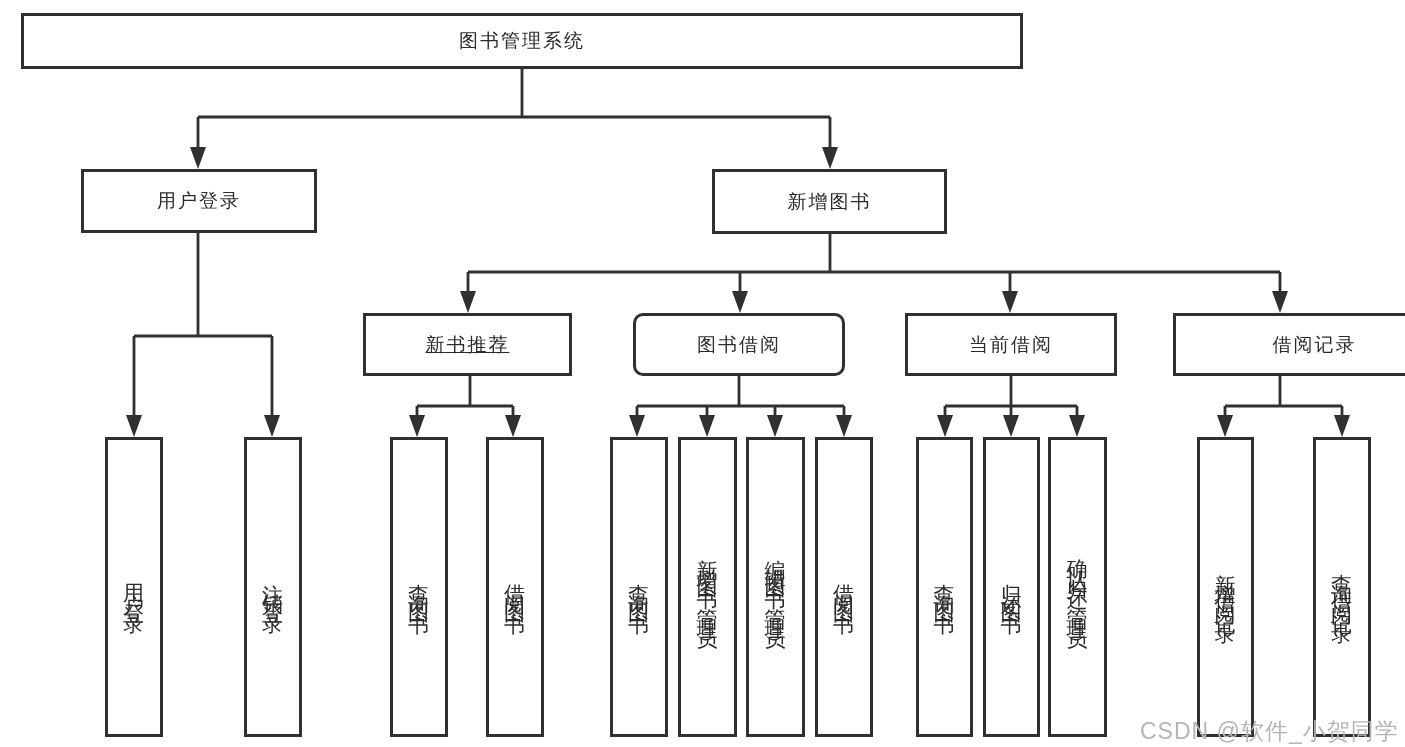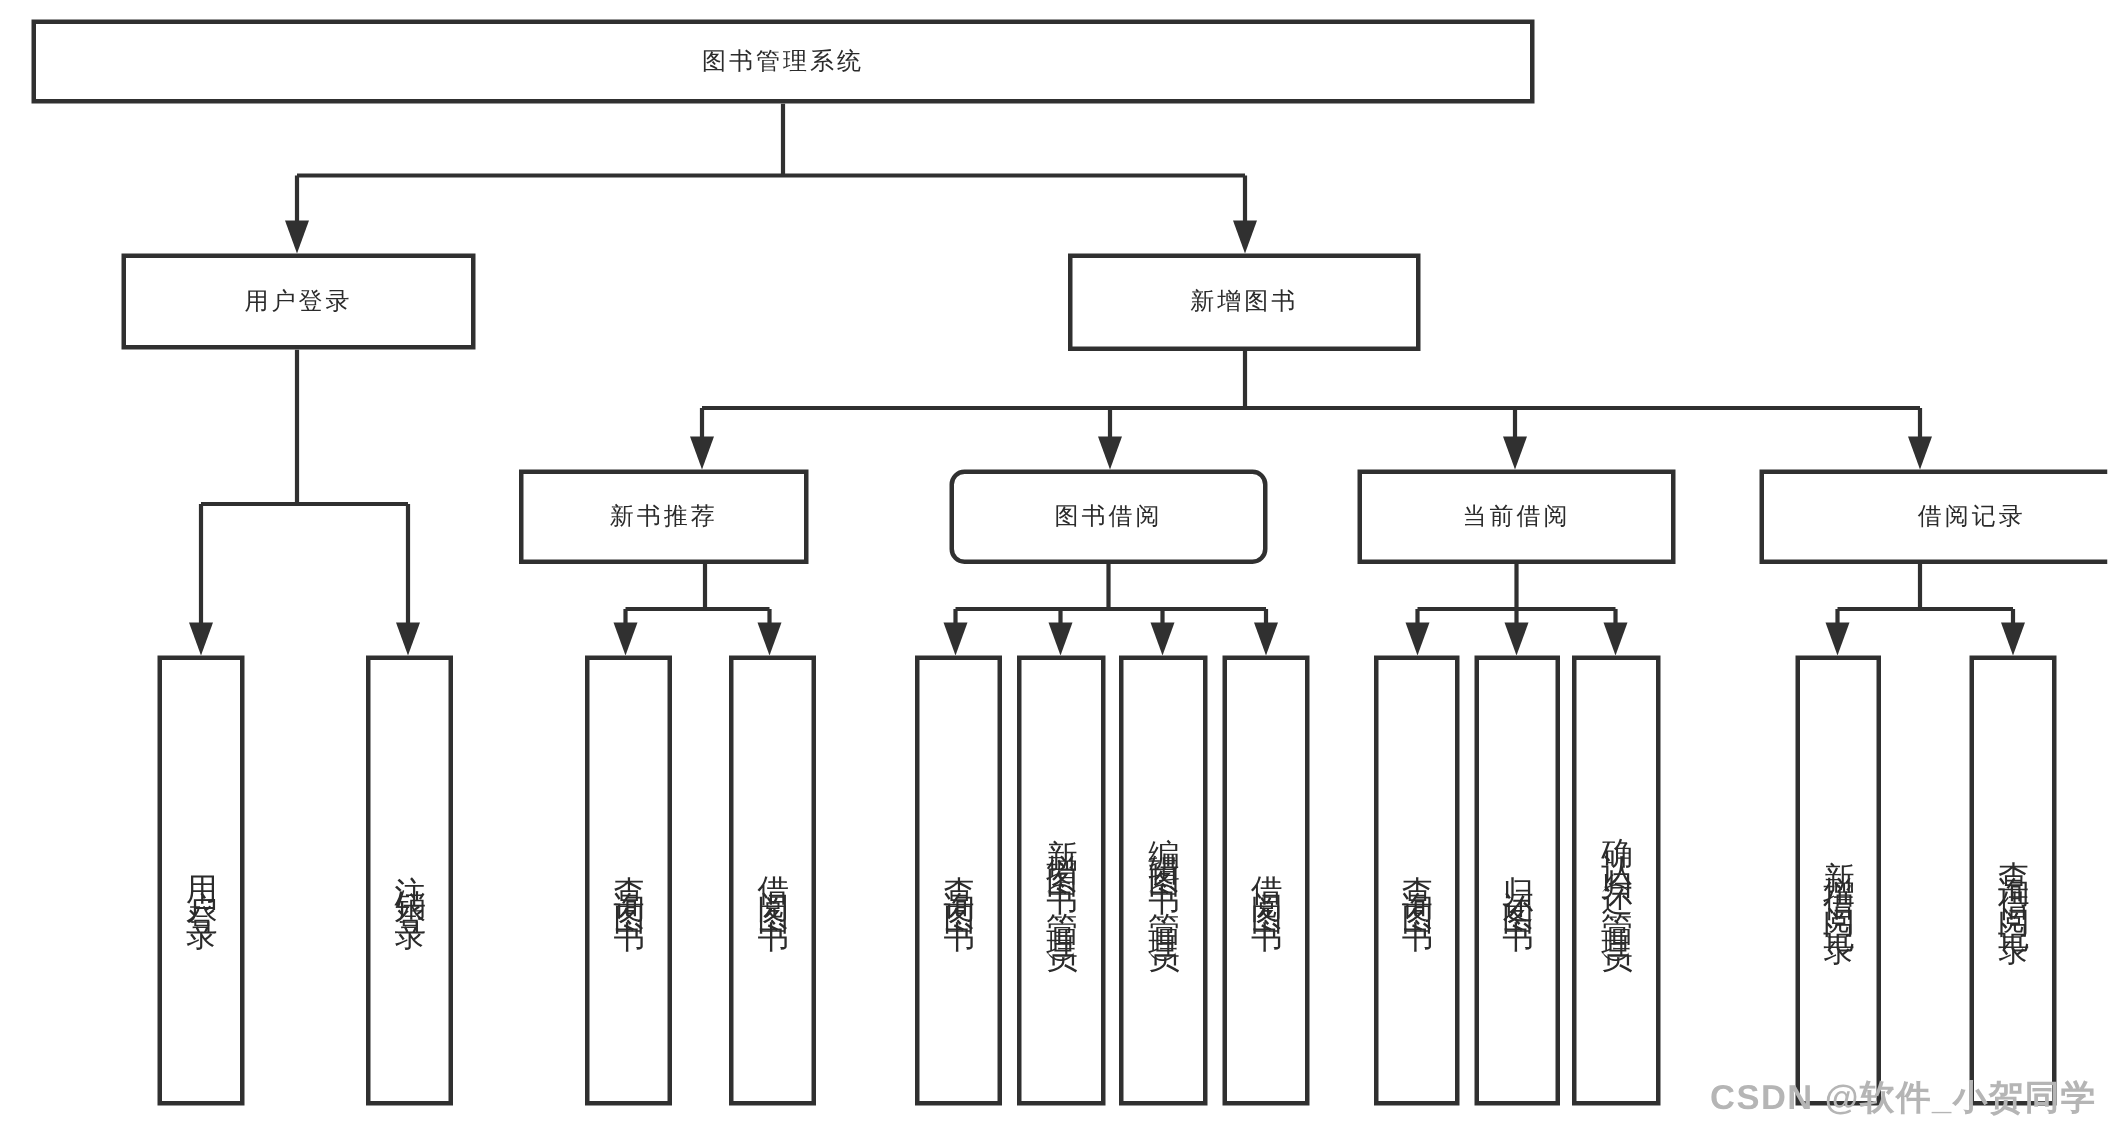--- a/index.html
+++ b/index.html
@@ -13,55 +13,55 @@
   #connectors{position:absolute;left:0;top:0;width:1405px;height:747px;z-index:1;}
   .box{
     position:absolute;
     box-sizing:border-box;
     background:#ffffff;
     border:3px solid #303030;
     display:flex;align-items:center;justify-content:center;
     color:#2b2b2b;
     z-index:2;
   }
-  .h-label{font-size:16px;letter-spacing:2px;white-space:nowrap;}
+  .h-label{font-size:19px;letter-spacing:2px;white-space:nowrap;}
   .v-box .v-label{
     writing-mode:vertical-rl;
     text-orientation:mixed;
     font-size:21px;
     letter-spacing:10px;
     line-height:1;
     white-space:nowrap;
   }
   
   .n-root          {left:21px;  top:13px;  width:1002px; height:56px;}
   .n-user-login    {left:81px;  top:169px; width:236px;  height:64px;}
   .n-book-mgmt     {left:712px; top:169px; width:235px;  height:65px;}
-  .n-newbook       {left:346px; top:313px; width:193px;  height:63px;}
+  .n-newbook       {left:363px; top:313px; width:209px;  height:63px;text-decoration:underline;}
   .n-bookborrow    {left:633px; top:313px; width:212px;  height:63px;border-radius:10px;}
   .n-currentborrow {left:905px; top:313px; width:212px;  height:63px;}
   .n-records       {left:1173px;top:313px; width:238px;  height:63px;padding-left:45px;}
   .leaf{top:437px;height:300px;}
   .l-login   {left:105px; width:58px;}
   .l-logout  {left:244px; width:58px;}
   .l-nb-q    {left:390px; width:58px;}
   .l-nb-b    {left:486px; width:58px;}
   .l-bb-q    {left:610px; width:58px;}
   .l-bb-add  {left:678px; width:59px;}
   .l-bb-edit {left:746px; width:59px;}
   .l-bb-b    {left:815px; width:58px;}
   .l-cb-q    {left:916px; width:57px;}
   .l-cb-r    {left:983px; width:57px;}
   .l-cb-c    {left:1048px;width:59px;}
   .l-br-add  {left:1197px;width:57px;}
   .l-br-q    {left:1313px;width:58px;}
   #watermark{
     position:absolute;left:1140px;top:716px;
     font-size:23px;color:#b5b5b5;letter-spacing:1px;
-    white-space:nowrap;z-index:3;font-weight:bold;
+    white-space:nowrap;z-index:3;
   }
 </style>
 </head>
 <body>
 
 <div id="canvas">
 
   <svg id="connectors" viewBox="0 0 1405 747" xmlns="http://www.w3.org/2000/svg">
 
     <path d="M522 69 V117 M198 117 H830 M198 117 V148 M830 117 V148" stroke="#303030" stroke-width="2.8" fill="none"></path>

